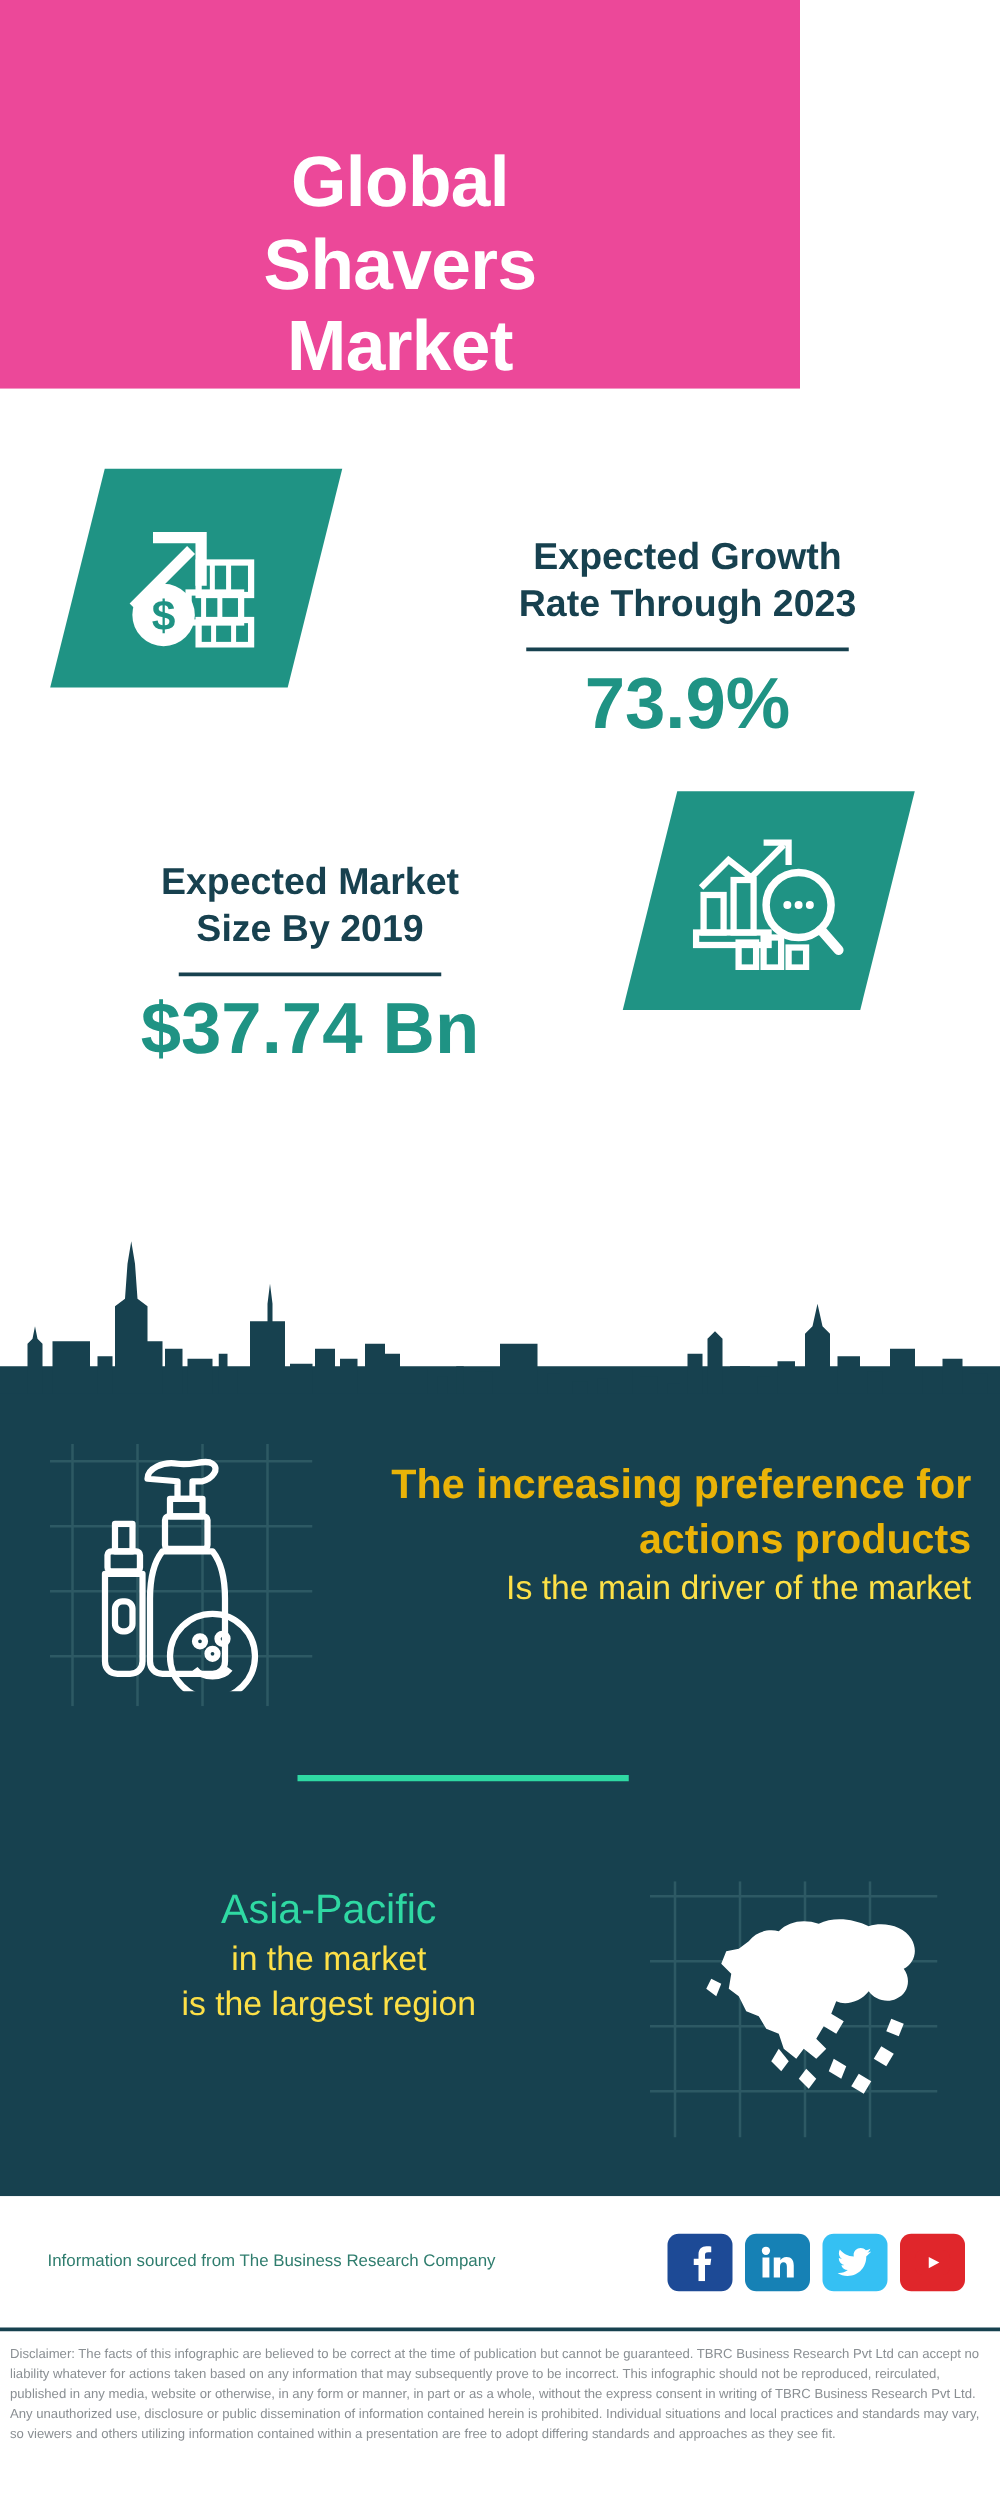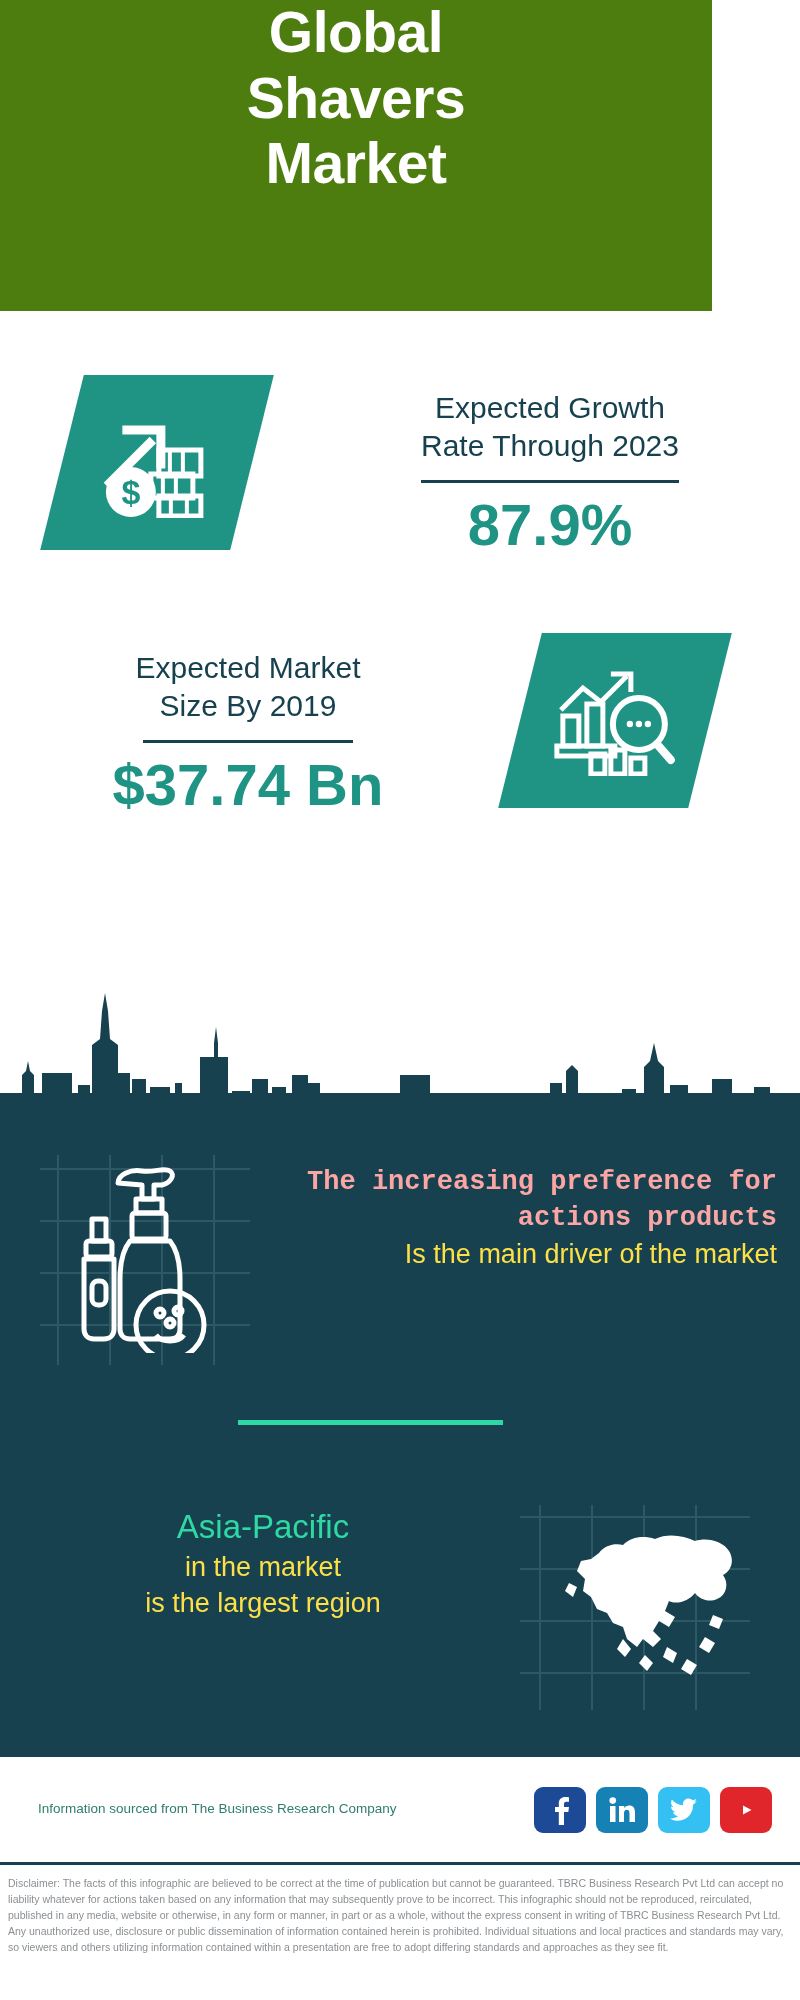--- a/index.html
+++ b/index.html
@@ -13,24 +13,24 @@
     width: 800px;
     height: 2000px;
     overflow: hidden;
     background: #ffffff;
   }
 
   
   .header {
     position: absolute;
     left: 0; top: 0;
-    width: 712px; height: 311px;
-    background: #4d7c0f;
+    width: 640px; height: 311px;
+    background: #ec4899;
     display: flex;
-    align-items: flex-start;
+    align-items: flex-end;
     justify-content: center;
   }
   .header-title {
     color: #ffffff;
     font-size: 57px;
     font-weight: bold;
     line-height: 1.15;
     text-align: center;
     letter-spacing: -0.5px;
   }
@@ -54,22 +54,23 @@
   }
   .tile > svg { transform: skewX(14deg); }
 
   .tile-growth { left: 62px; top: 64px; width: 190px; height: 175px; }
   .tile-size   { left: 520px; top: 322px; width: 190px; height: 175px; }
 
   .stat-text { position: absolute; text-align: center; }
   .stat-heading {
     color: #17414f;
     font-size: 30px;
-    font-weight: normal;
+    font-weight: bold;
     line-height: 1.28;
+    margin-top: 38px;
   }
   .stat-rule {
     height: 3px;
     background: #17414f;
     margin: 14px auto 10px auto;
     width: 258px;
   }
   .stat-value {
     color: #1f9384;
     font-size: 58px;
@@ -101,25 +102,24 @@
     position: absolute;
     opacity: 0.16;
   }
   .grid-patch.left  { left: 40px;  top: 40px;  width: 210px; height: 210px; }
   .grid-patch.right { left: 520px; top: 390px; width: 230px; height: 205px; }
 
   .driver-block { position: absolute; left: 222px; top: 50px; width: 555px; text-align: right; }
   .region-block { position: absolute; left: 28px;  top: 390px; width: 470px; text-align: center; }
 
   .hl {
-    color: #fca5a5;
-    font-size: 27px;
+    color: #eab308;
+    font-size: 33px;
     font-weight: bold;
     line-height: 1.32;
-    font-family: Liberation Mono, monospace;
   }
   .hl-big {
     color: #2fd9a3;
     font-size: 33px;
     font-weight: normal;
     line-height: 1.32;
   }
   .sub {
     color: #fde047;
     font-size: 27px;
@@ -218,21 +218,21 @@
         <text x="34" y="96" font-family="Liberation Sans, sans-serif" font-size="34" font-weight="bold" fill="#1f9384" text-anchor="middle">$</text>
       </svg>
     </div>
 
     <div class="stat-text growth-text">
       <div class="stat-heading">
         <div>Expected Growth</div>
         <div>Rate Through 2023</div>
       </div>
       <div class="stat-rule"></div>
-      <div class="stat-value">87.9%</div>
+      <div class="stat-value">73.9%</div>
     </div>
 
     <div class="tile tile-size">
       <svg width="125" height="110" viewBox="0 0 125 110">
         <path d="M8 44 L30 22 L48 36 L74 10" stroke="#fff" stroke-width="5" fill="none"></path>
         <path d="M58 8 L78 8 L78 26" stroke="#fff" stroke-width="5" fill="none"></path>
         <rect x="10" y="50" width="16" height="30" fill="none" stroke="#fff" stroke-width="5"></rect>
         <rect x="34" y="38" width="16" height="42" fill="none" stroke="#fff" stroke-width="5"></rect>
         <rect x="4" y="80" width="58" height="10" fill="none" stroke="#fff" stroke-width="5"></rect>
         <rect x="38" y="88" width="14" height="20" fill="none" stroke="#fff" stroke-width="5"></rect>

